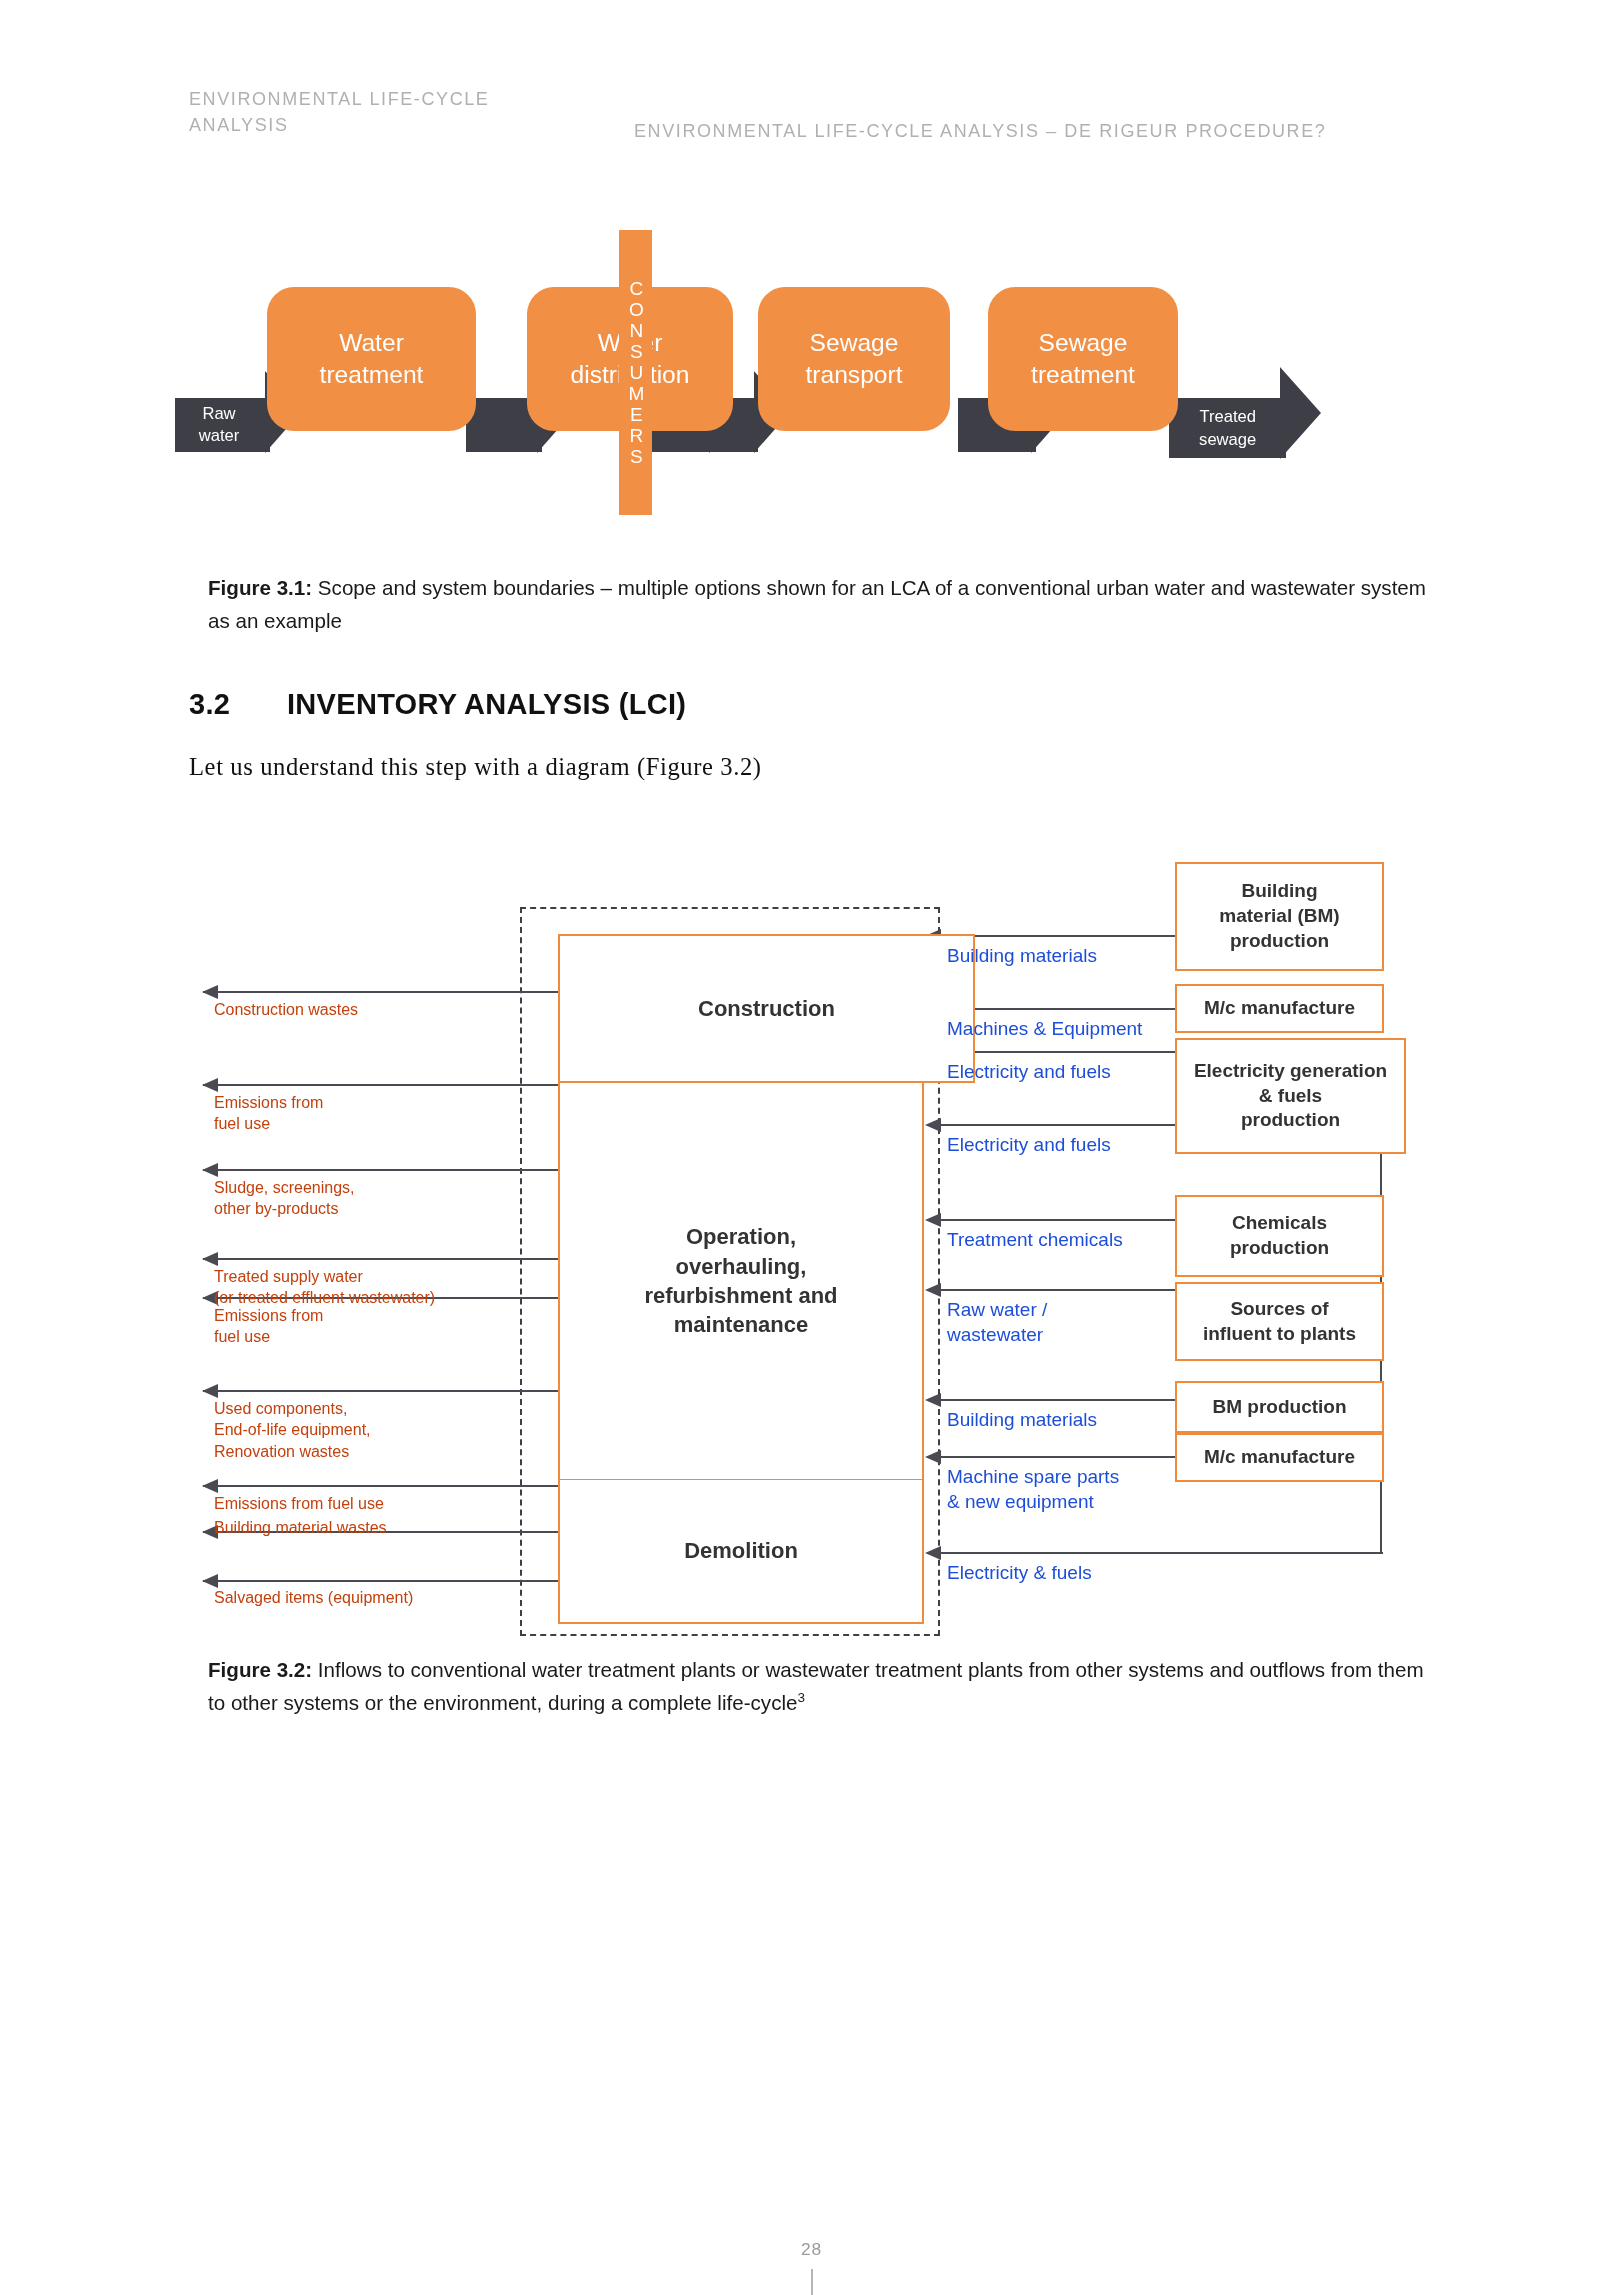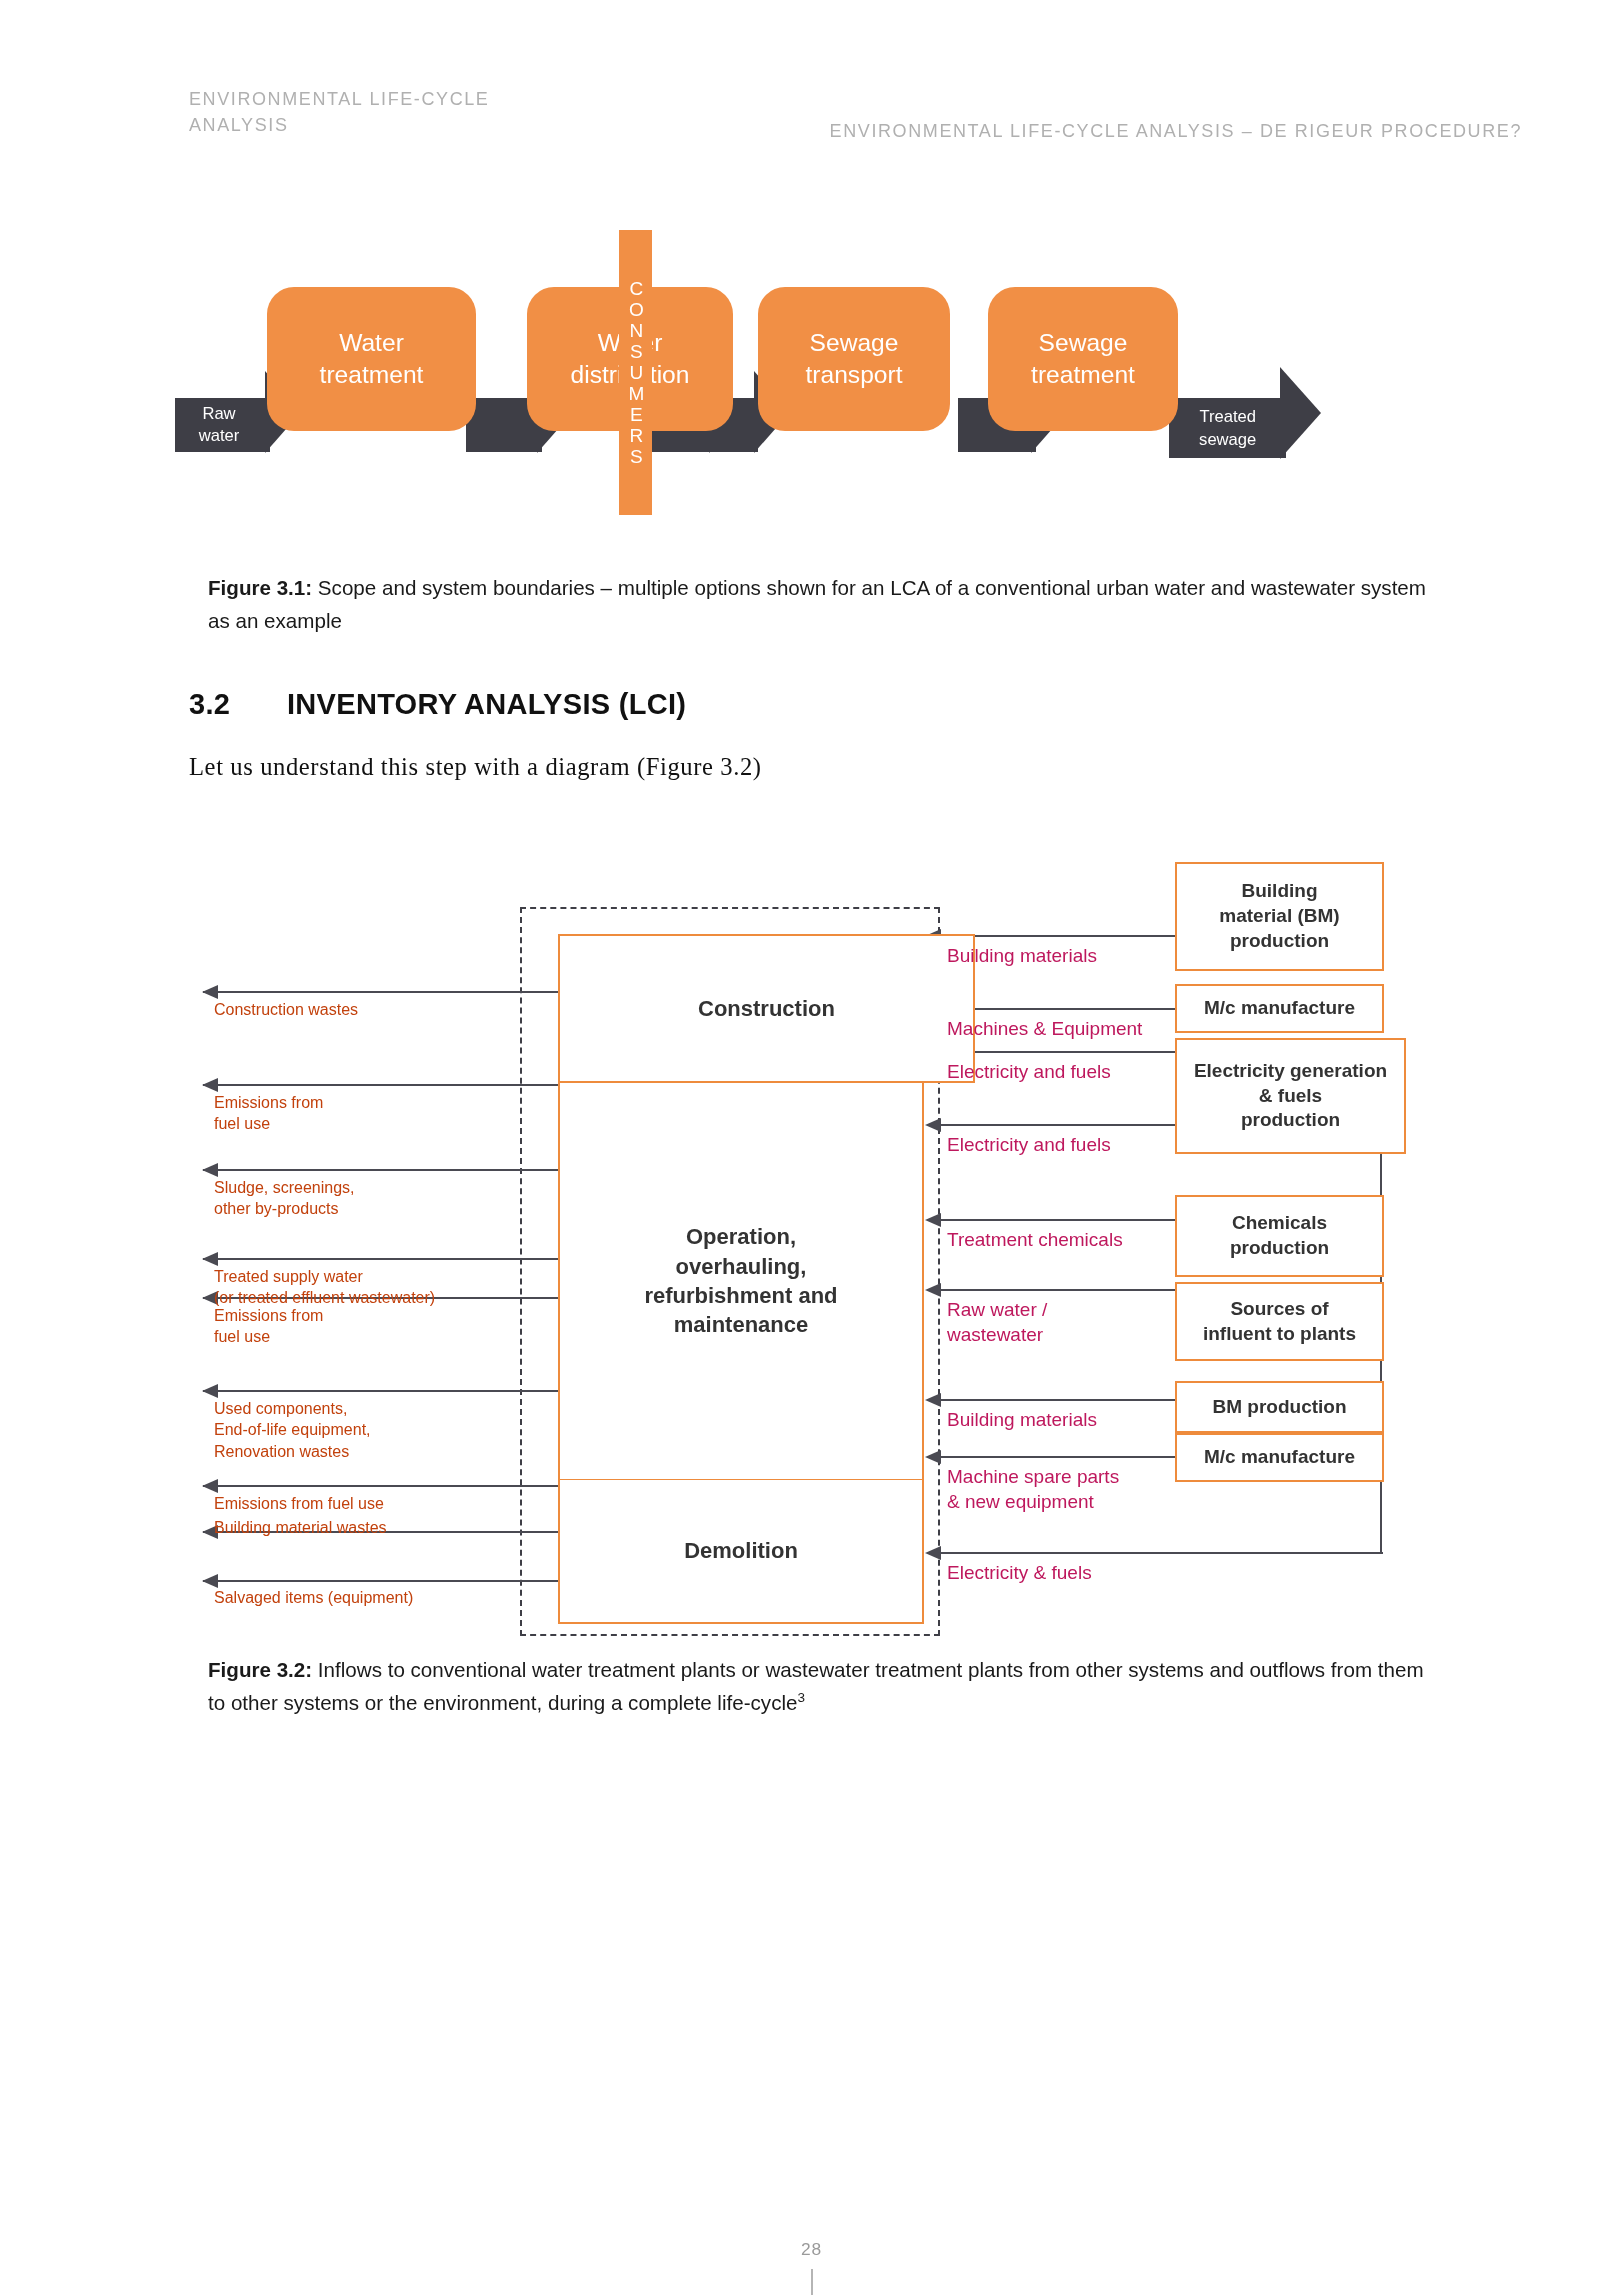--- a/index.html
+++ b/index.html
@@ -6,21 +6,21 @@
   body{
     width:1623px;height:2295px;position:relative;overflow:hidden;
     font-family:"Liberation Sans", sans-serif;
     -webkit-font-smoothing:antialiased;
   }
   .page{position:absolute;left:0;top:0;width:1623px;height:2295px;background:#fff;}
 
   
   .rh{position:absolute;color:#b0b0b0;font-size:18px;letter-spacing:1.6px;font-weight:400;line-height:1.42;}
   #rh-left{left:189px;top:87px;width:333px;}
-  #rh-right{left:634px;top:119px;width:888px;text-align:right;}
+  #rh-right{left:634px;top:119px;width:888px;}
 
   
   #fig31{position:absolute;left:189px;top:230px;width:1237px;height:317px;}
   .f31-box{
     position:absolute;background:#F18F45;border-radius:27px;
     color:#ffffff;display:flex;align-items:center;justify-content:center;
     text-align:center;font-size:24.6px;line-height:1.30;font-weight:400;z-index:3;
   }
   .f31-arrow{position:absolute;z-index:2;}
   .f31-arrow .shaft{position:absolute;background:#3E3E46;}
@@ -91,21 +91,21 @@
   }
 
   
   .in-arrow{position:absolute;height:2.4px;background:#4A4A52;z-index:2;}
   .in-arrow::before{
     content:"";position:absolute;left:-14.3px;top:-6px;width:0;height:0;
     border-top:7.1px solid transparent;border-bottom:7.1px solid transparent;
     border-right:16px solid #4A4A52;
   }
   .in-lbl{
-    position:absolute;color:#be185d;font-size:19px;line-height:1.33;
+    position:absolute;color:#1d4ed8;font-size:19px;line-height:1.33;
     font-weight:400;z-index:3;white-space:pre-line;
   }
 
   
   .src{
     position:absolute;border:2.4px solid #EE8B3C;background:#ffffff;
     display:flex;align-items:center;justify-content:center;text-align:center;
     color:#333333;font-weight:700;font-size:19px;line-height:1.30;z-index:3;
   }
 

